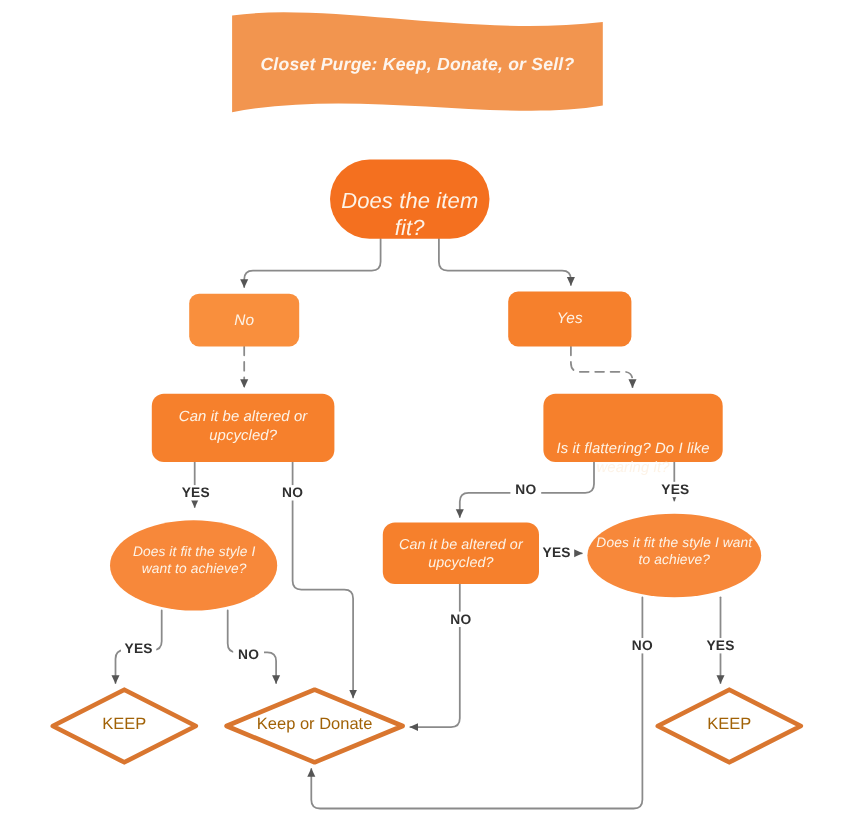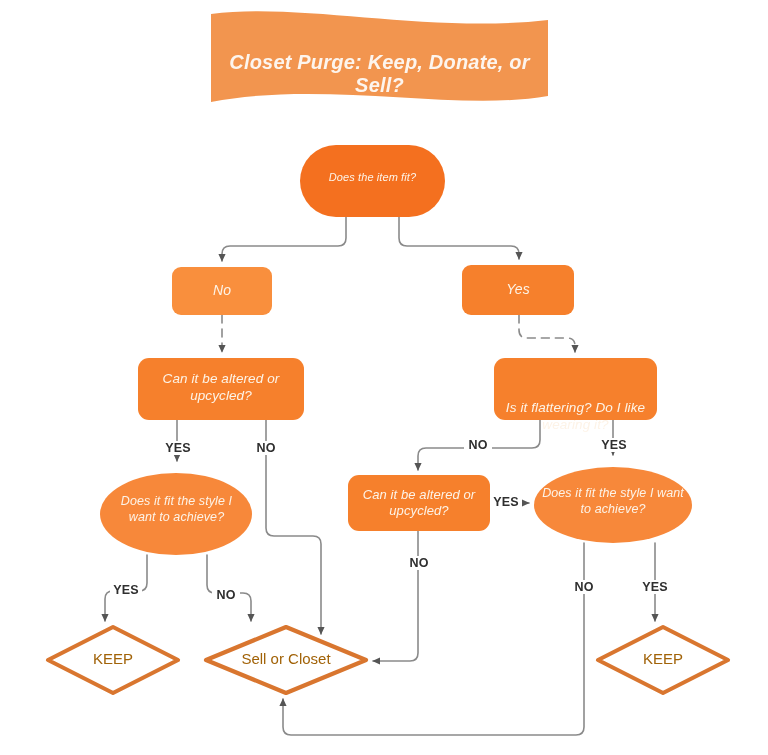--- a/index.html
+++ b/index.html
@@ -32,21 +32,21 @@
     line-height: 1.25;
     pointer-events: none;
     letter-spacing: .1px;
   }
   .banner-label {
     position: absolute;
     z-index: 3;
     color: #fdf5ee;
     font-style: italic;
     font-weight: bold;
-    font-size: 20px;
+    font-size: 16px;
     text-align: center;
     letter-spacing: .2px;
   }
   .term-label {
     position: absolute;
     z-index: 3;
     color: #a16207;
     font-style: normal;
     font-weight: 400;
     text-align: center;
@@ -131,39 +131,39 @@
 
     <ellipse cx="613" cy="505" rx="79" ry="38" fill="#F7883A"></ellipse>
 
     <polygon points="113,627 178,660 113,693 48,660" fill="none" stroke="#D9762F" stroke-width="4.2" stroke-linejoin="round"></polygon>
     <polygon points="286,627 366,660 286,693 206,660" fill="none" stroke="#D9762F" stroke-width="4.2" stroke-linejoin="round"></polygon>
     <polygon points="663,627 728,660 663,693 598,660" fill="none" stroke="#D9762F" stroke-width="4.2" stroke-linejoin="round"></polygon>
   </svg>
 
   <div class="banner-label" style="left:211px; top:51px; width:337px;">Closet Purge: Keep, Donate, or Sell?</div>
 
-  <div class="node-label" style="left:300px; top:171px; width:145px; font-size:11px;">Does the item fit?</div>
+  <div class="node-label" style="left:300px; top:171px; width:145px; font-size:20px;">Does the item fit?</div>
 
   <div class="node-label" style="left:172px; top:282px; width:100px; font-size:14px;">No</div>
 
   <div class="node-label" style="left:462px; top:281px; width:112px; font-size:14px;">Yes</div>
 
   <div class="node-label" style="left:145px; top:371px; width:152px; font-size:13.5px;">Can it be altered or upcycled?</div>
 
   <div class="node-label" style="left:498px; top:371px; width:155px; font-size:13.5px;margin-top:29px;">Is it flattering? Do I like wearing it?</div>
 
   <div class="node-label" style="left:108px; top:494px; width:137px; font-size:12.5px;">Does it fit the style I want to achieve?</div>
 
   <div class="node-label" style="left:352px; top:487px; width:134px; font-size:13px;">Can it be altered or upcycled?</div>
 
   <div class="node-label" style="left:541px; top:486px; width:144px; font-size:12.5px;">Does it fit the style I want to achieve?</div>
 
   <div class="term-label" style="left:48px; top:650px; width:130px; font-size:15px;">KEEP</div>
 
-  <div class="term-label" style="left:206px; top:650px; width:160px; font-size:15px;">Sell or Closet</div>
+  <div class="term-label" style="left:206px; top:650px; width:160px; font-size:15px;">Keep or Donate</div>
 
   <div class="term-label" style="left:598px; top:650px; width:130px; font-size:15px;">KEEP</div>
 
   <div class="edge-label" style="left:162px; top:441px; width:32px;">YES</div>
   <div class="edge-label" style="left:252px; top:441px; width:28px;">NO</div>
   <div class="edge-label" style="left:464px; top:438px; width:28px;">NO</div>
   <div class="edge-label" style="left:598px; top:438px; width:32px;">YES</div>
   <div class="edge-label" style="left:490px; top:495px; width:32px;">YES</div>
   <div class="edge-label" style="left:405px; top:556px; width:28px;">NO</div>
   <div class="edge-label" style="left:110px; top:583px; width:32px;">YES</div>

